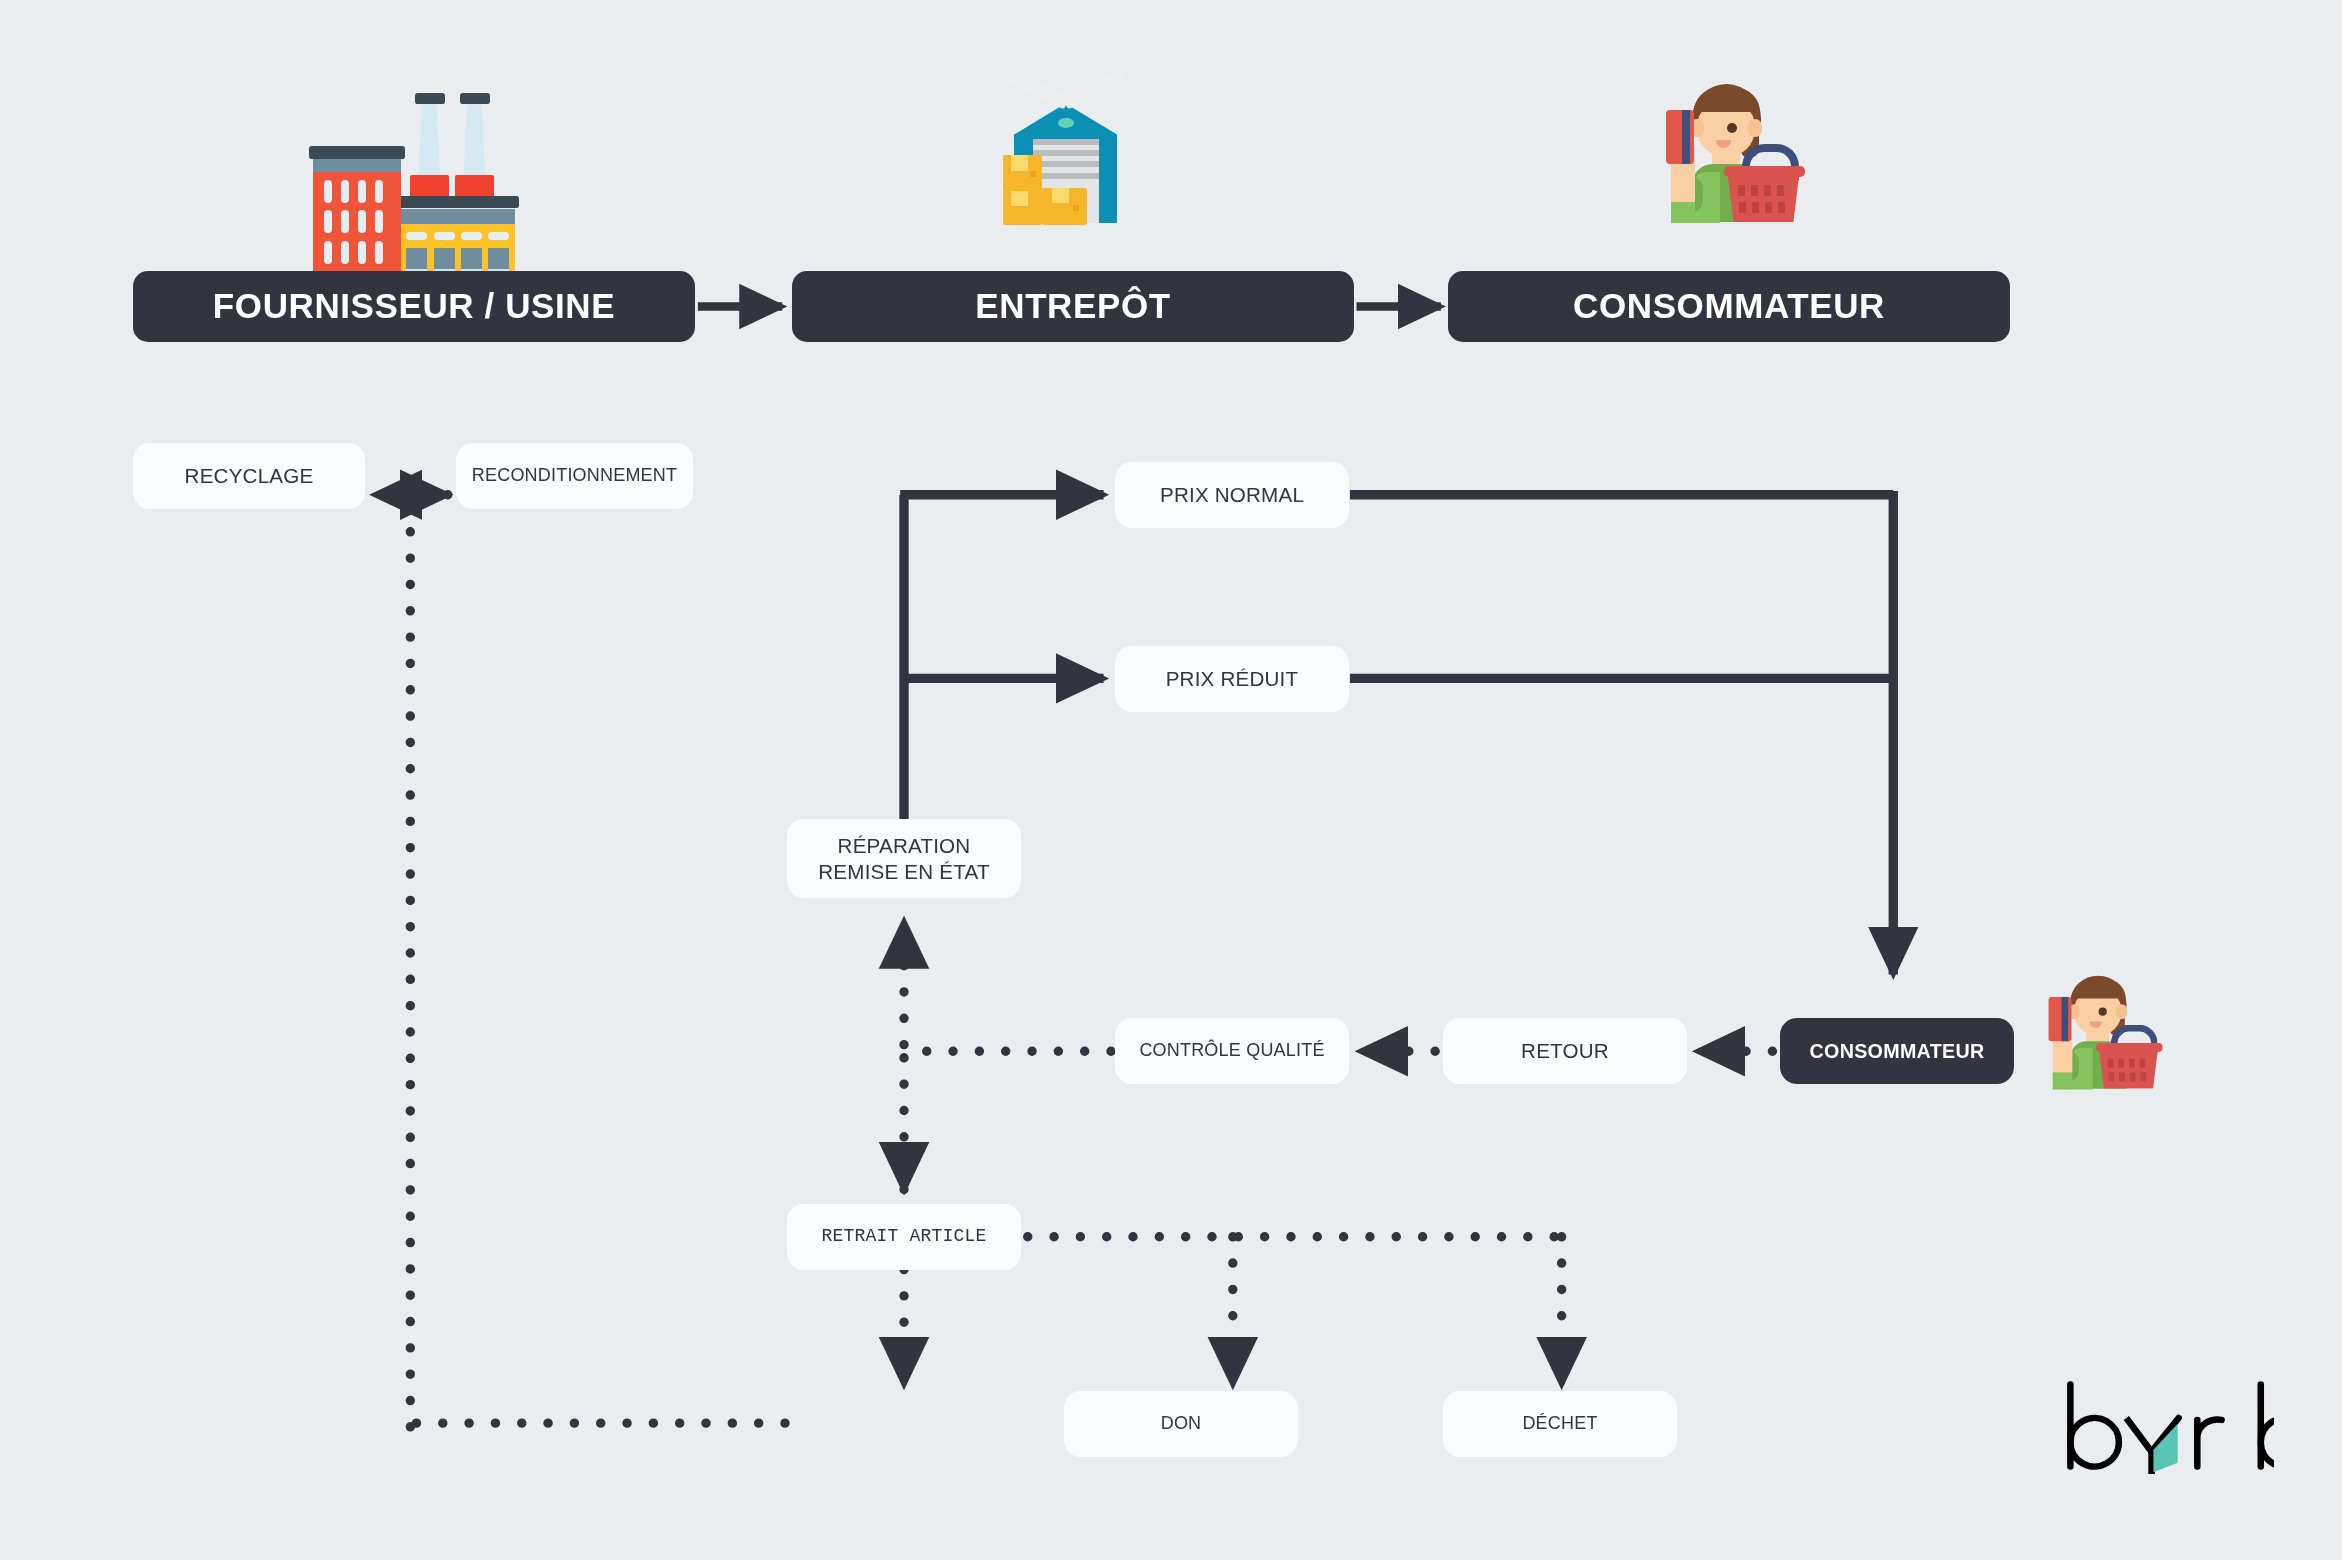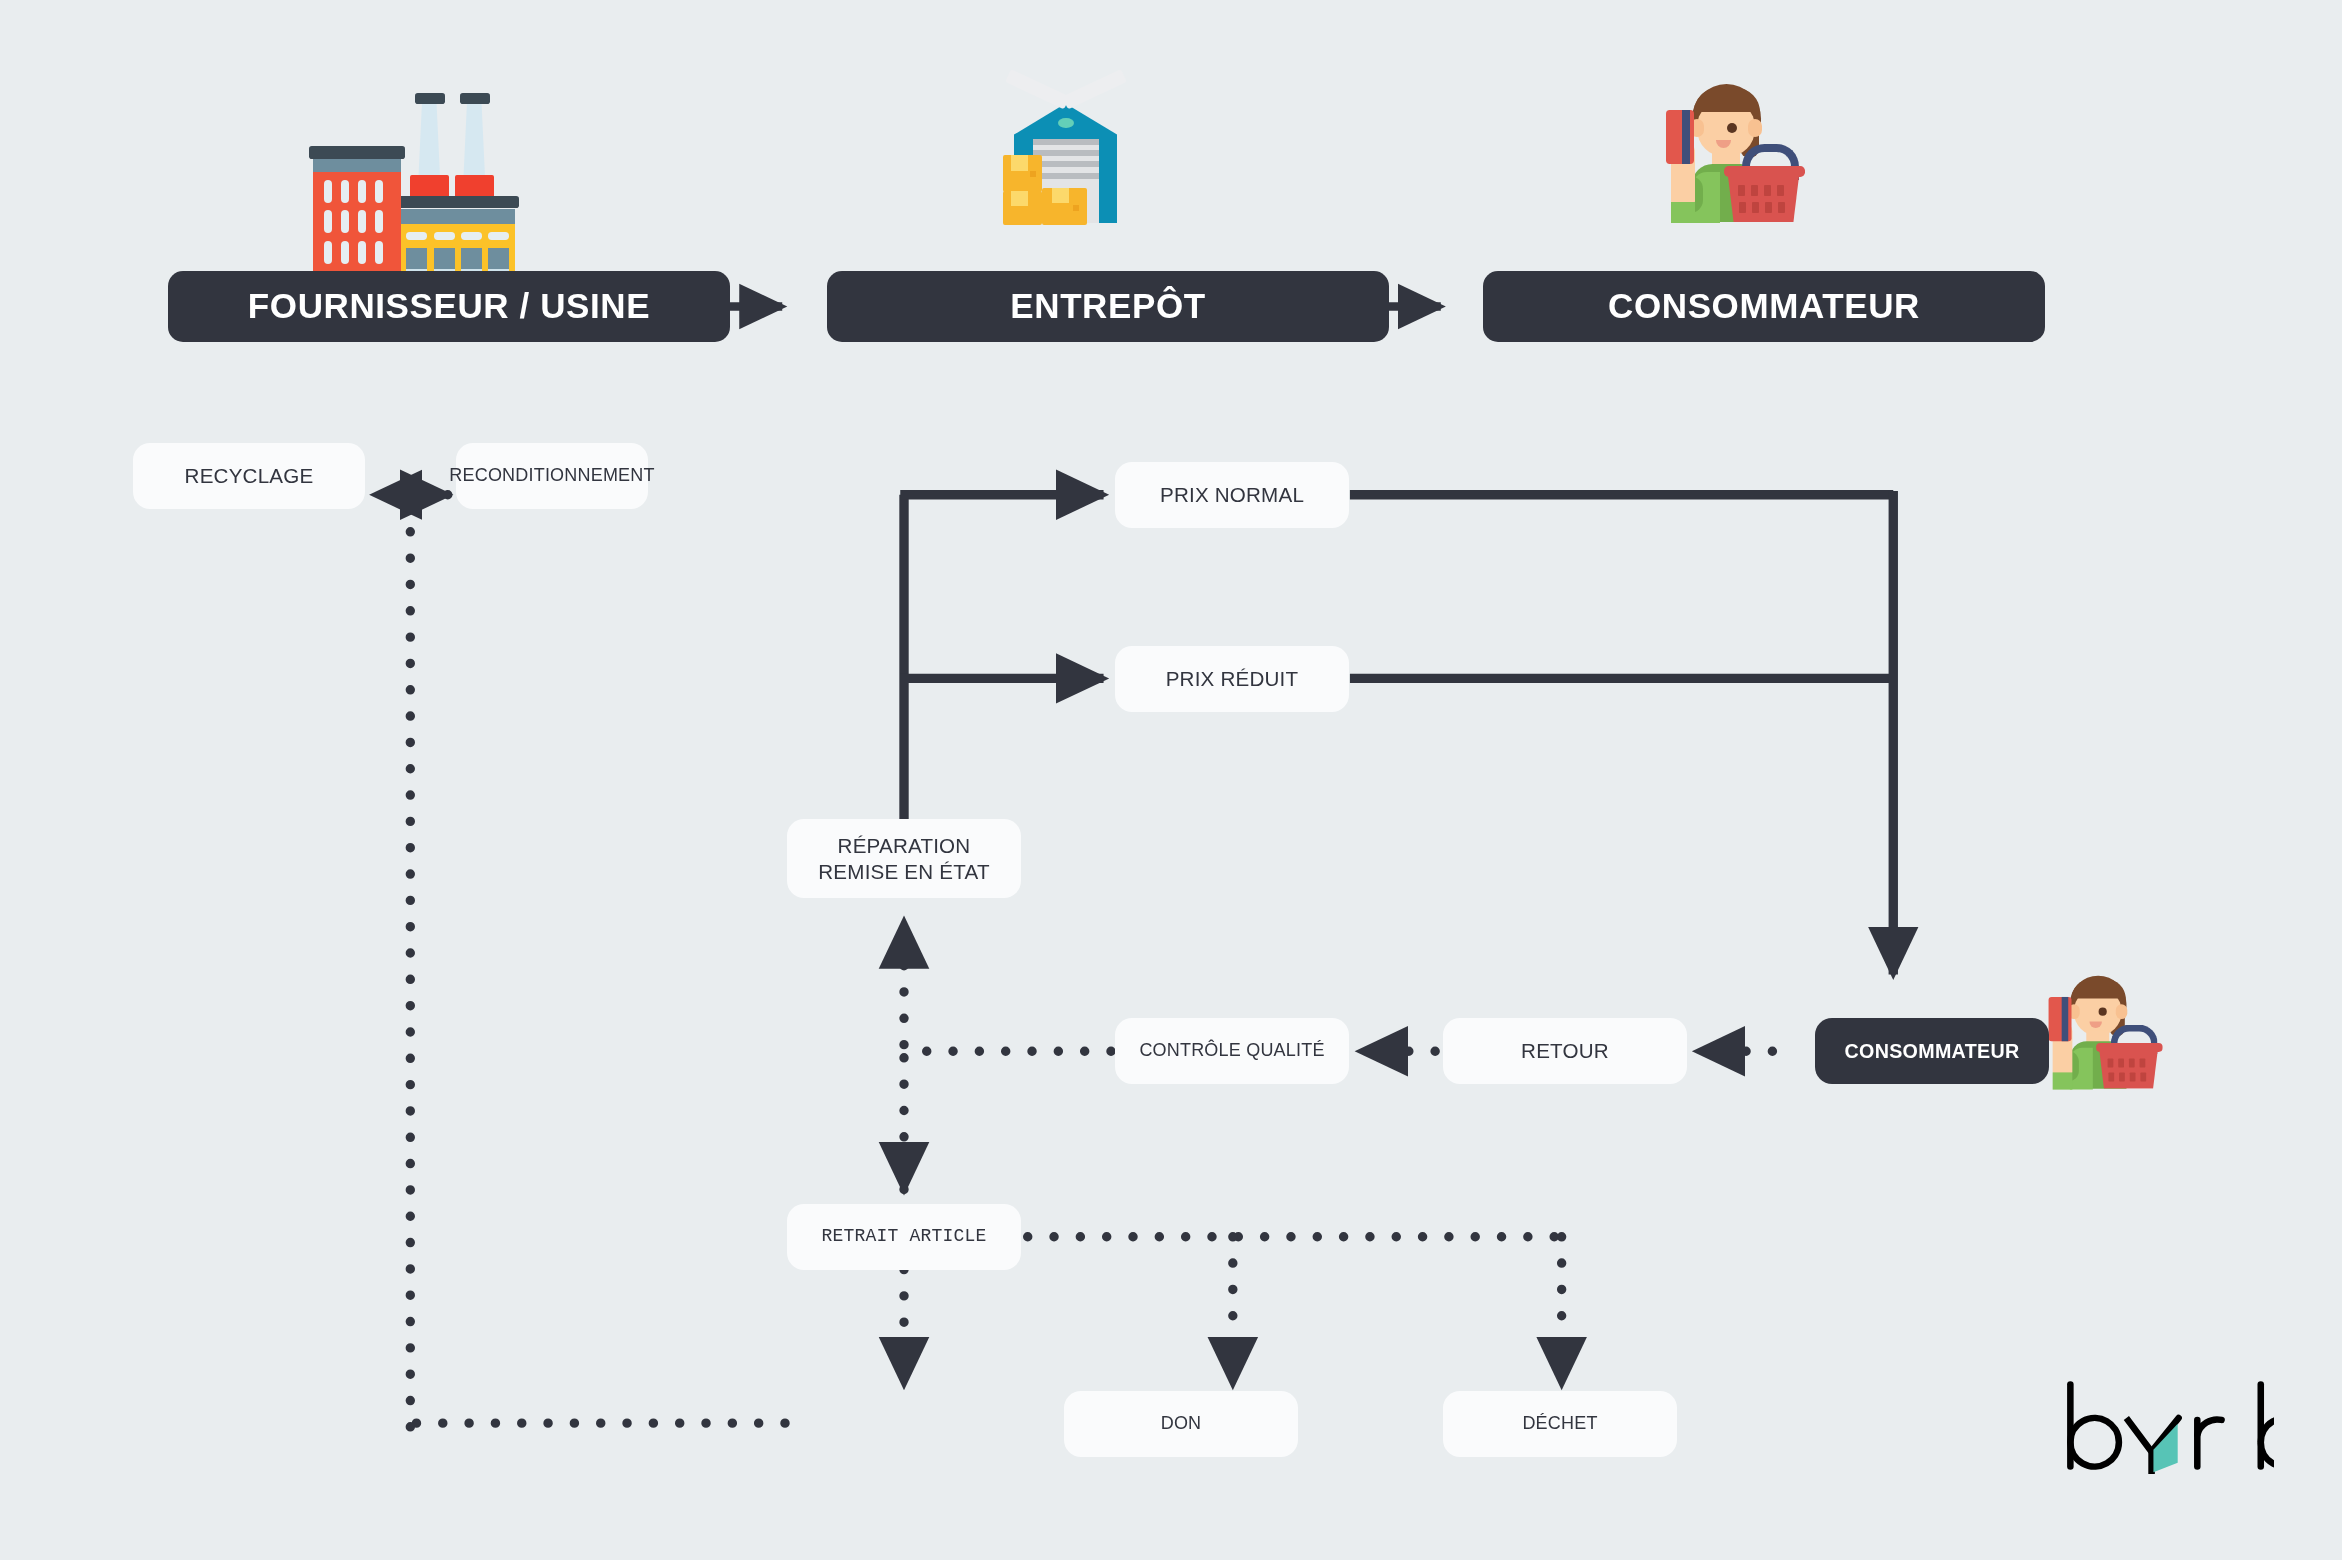--- a/index.html
+++ b/index.html
@@ -21,21 +21,20 @@
     display:flex;align-items:center;justify-content:center;
     text-align:center;
     border-radius:17px;
     box-sizing:border-box;
     line-height:1.22;
   }
   .node.dark{
     background:#32353f;color:#ffffff;
     font-weight:bold;
     letter-spacing:0.6px;
-    margin-left:35px;
   }
   .node.light{
     background:#fafbfc;color:#32353f;
     letter-spacing:0.2px;
   }
 
   
   .lane-top{height:71px;border-radius:15px;font-size:35px;letter-spacing:1.3px;}
 
   
@@ -308,21 +307,21 @@
   </div>
 
   <div class="node dark lane-top" style="left:1448px;top:271px;width:562px;">
     <span>CONSOMMATEUR</span>
   </div>
 
   <div class="node light sec" style="left:133px;top:443px;width:232px;">
     <span>RECYCLAGE</span>
   </div>
 
-  <div class="node light sec-sm" style="left:456px;top:443px;width:192px;">
+  <div class="node light sec-sm" style="left:456px;top:443px;width:237px;">
     <span>RECONDITIONNEMENT</span>
   </div>
 
   <div class="node light sec" style="left:1115px;top:462px;width:234px;">
     <span>PRIX NORMAL</span>
   </div>
 
   <div class="node light" style="left:787px;top:819px;width:234px;height:79px;font-size:20.6px;flex-direction:column;">
     <span>RÉPARATION</span>
     <span>REMISE EN ÉTAT</span>

